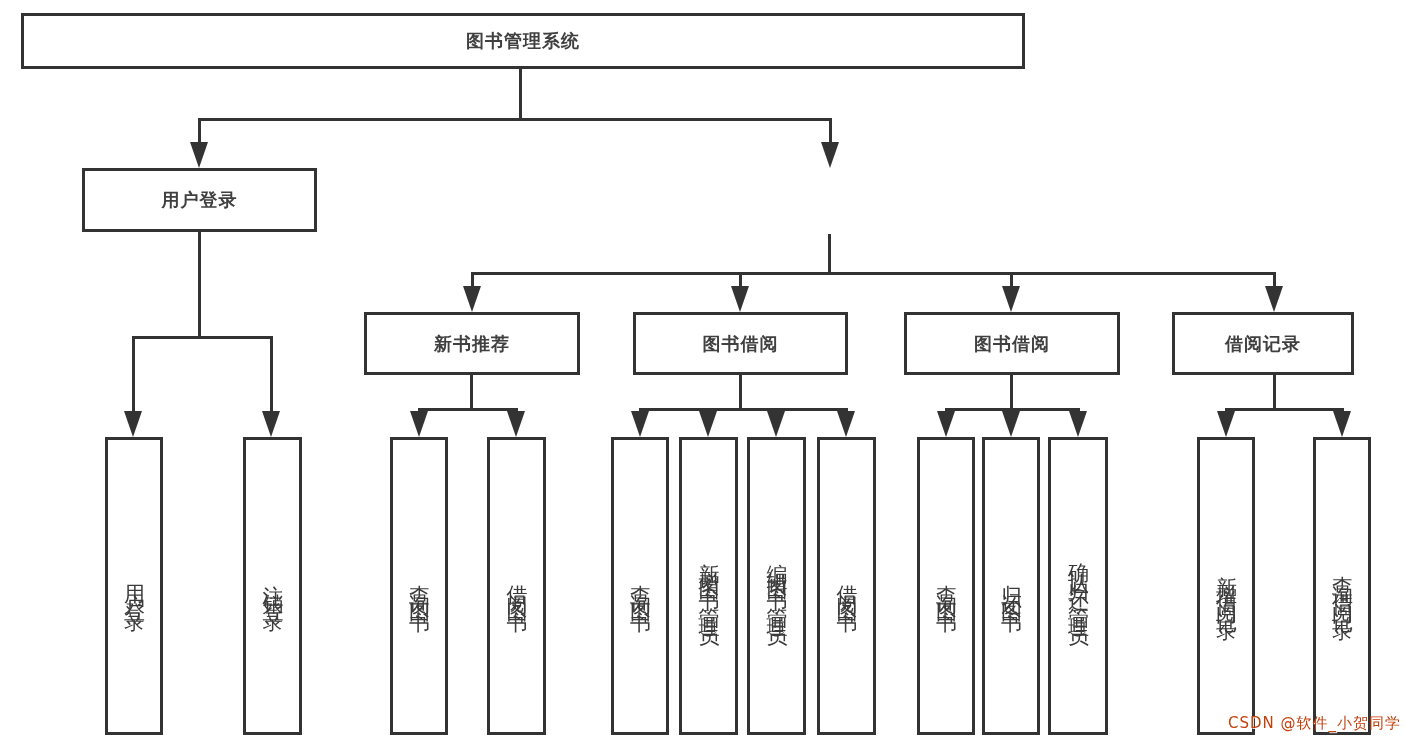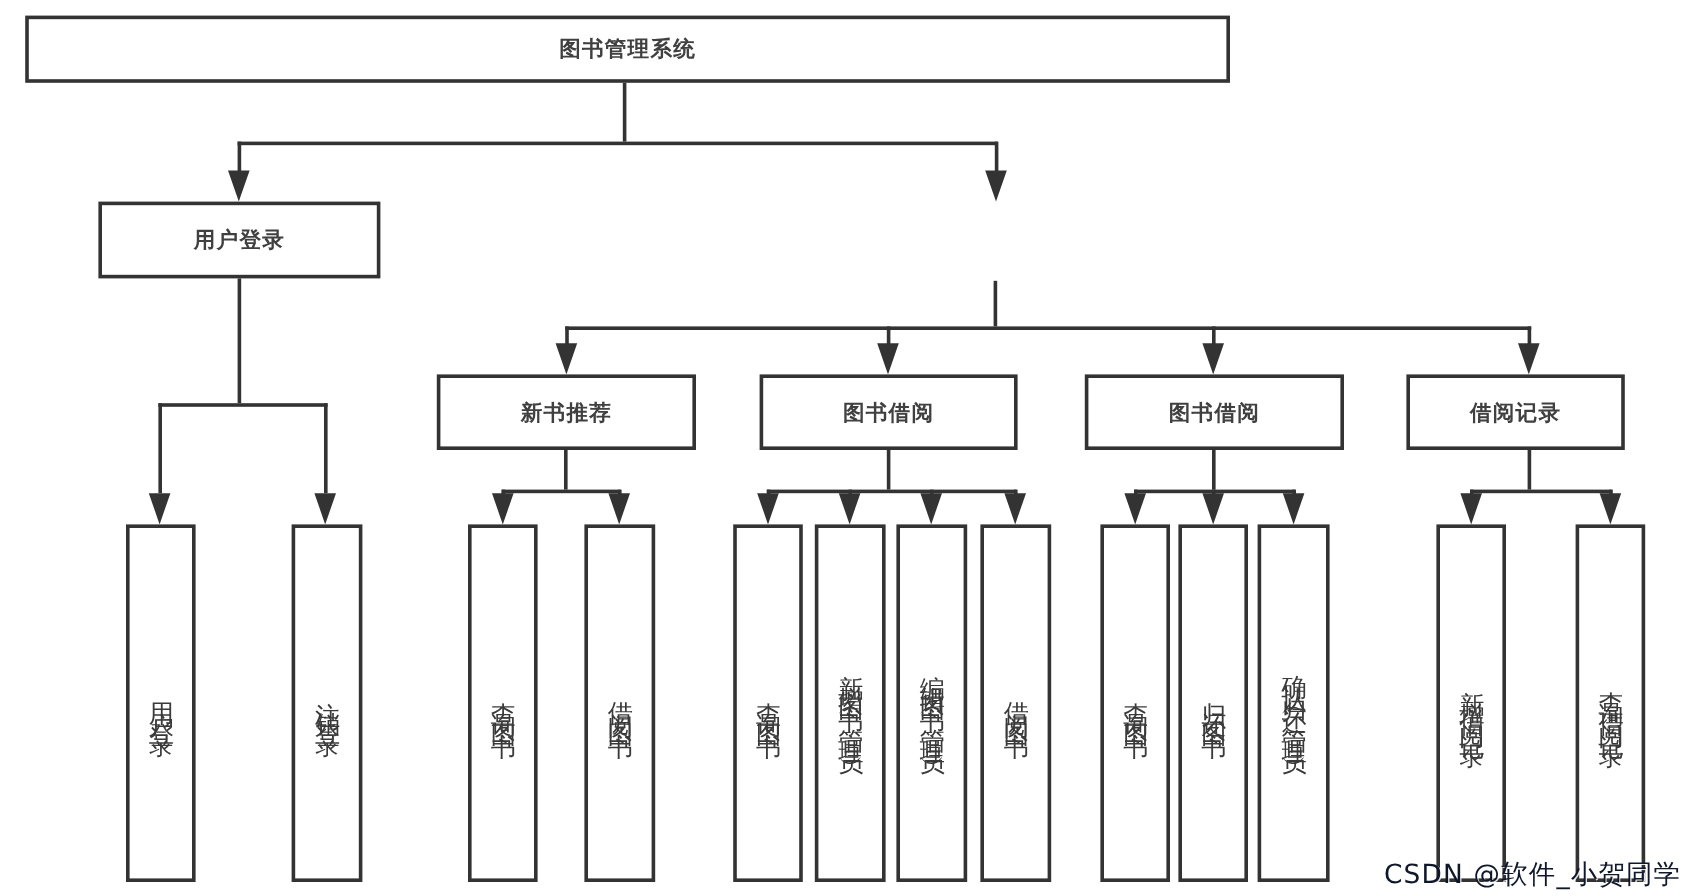--- a/index.html
+++ b/index.html
@@ -45,22 +45,22 @@
     width: 0; height: 0;
     border-left: 9px solid transparent;
     border-right: 9px solid transparent;
     border-top: 26px solid #333333;
   }
   
   .watermark {
     position: absolute;
     top: 714px;
     right: 4px;
-    font-size: 22px;
-    color: #0f172a;
+    font-size: 15px;
+    color: #c2410c;
     letter-spacing: 1px;
     text-shadow: 1px 1px 0 rgba(255,255,255,0.85);
     white-space: nowrap;
   }
 </style>
 </head>
 <body>
 
 <div class="canvas">
 

